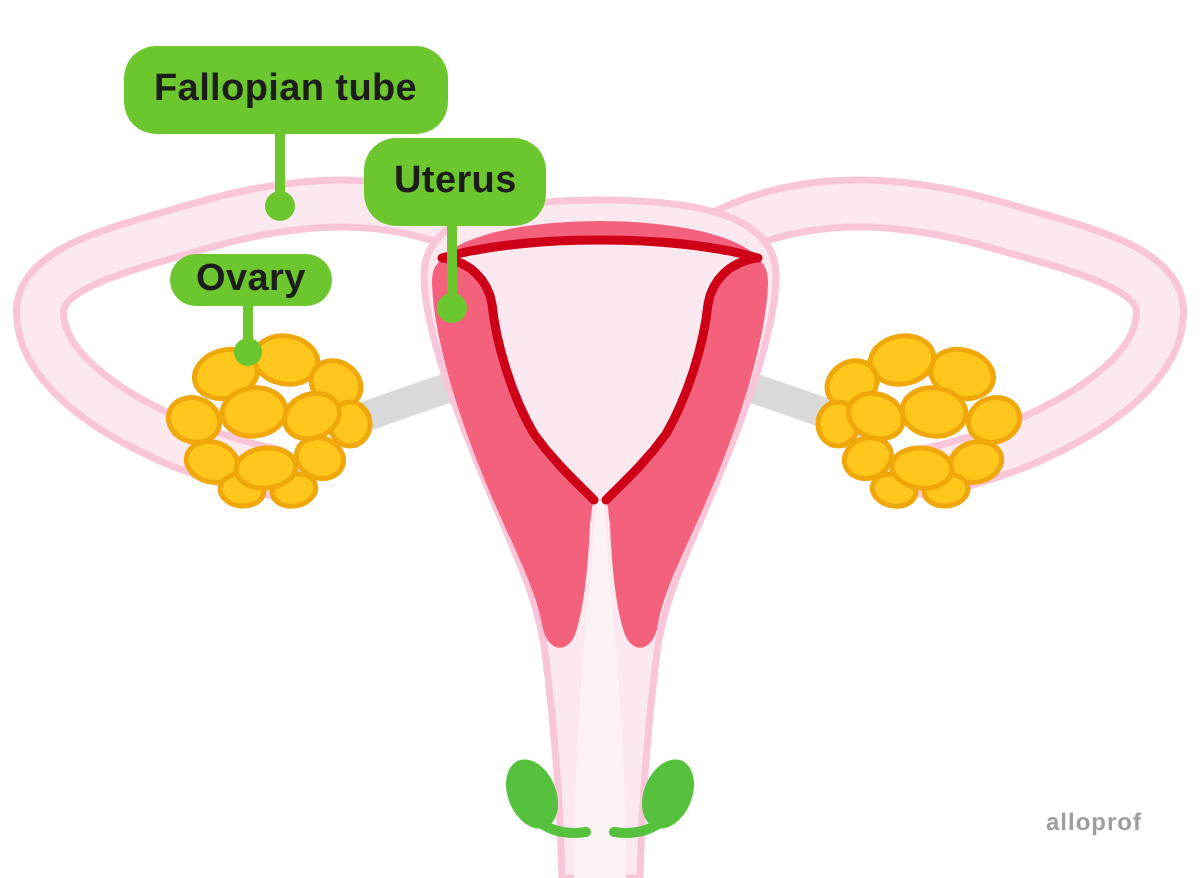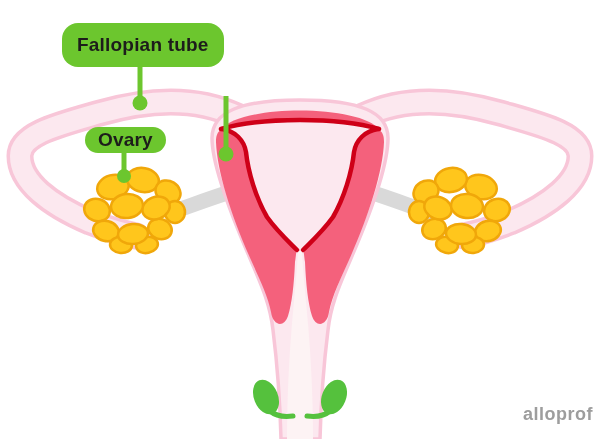--- a/index.html
+++ b/index.html
@@ -35,21 +35,21 @@
     padding:0 15px;height:44px;
     letter-spacing:.2px;
     white-space:nowrap;
   }
   .pill.small{height:26px;padding:0 13px;justify-content:center;}
   .pill-fallopian{left:62px;top:23px;}
   .pill-uterus{left:182px;top:69px;}
   .pill-ovary{left:85px;top:127px;}
   .watermark{
     position:absolute;left:523px;top:404px;
-    font-size:18px;font-weight:600;
+    font-size:12px;font-weight:600;
     color:var(--watermark-gray);
     letter-spacing:.5px;
   }
 </style>
 </head>
 <body>
 
 <div class="canvas">
 
   <svg width="600" height="439" viewBox="0 0 600 439">
@@ -156,18 +156,21 @@
     <line class="pointer" x1="226" y1="96" x2="226" y2="150"></line>
     <circle class="pointer-dot" cx="226" cy="154" r="7.5"></circle>
 
     <line class="pointer" x1="124" y1="151" x2="124" y2="172"></line>
     <circle class="pointer-dot" cx="124" cy="176" r="7"></circle>
   </svg>
 
   <div class="pill pill-fallopian">
     <span>Fallopian tube</span>
   </div>
+  <div class="pill pill-uterus">
+    <span>Uterus</span>
+  </div>
   <div class="pill small pill-ovary">
     <span>Ovary</span>
   </div>
 
   <div class="watermark">alloprof</div>
 </div>
 
 </body></html>

